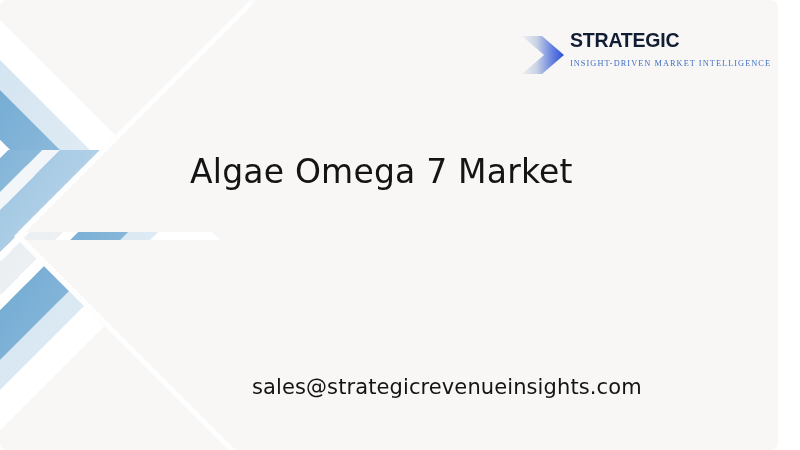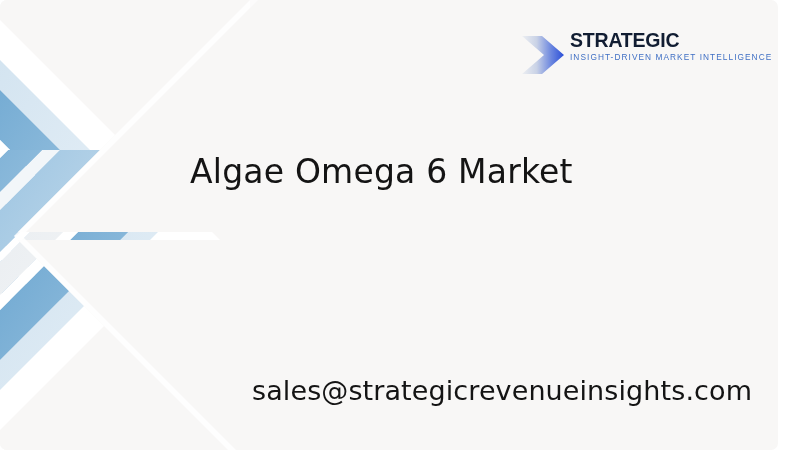--- a/index.html
+++ b/index.html
@@ -64,26 +64,26 @@
   .logo-line {
     font-family: "Liberation Sans", sans-serif;
     font-weight: bold;
     color: #111d32;
     font-size: 19.5px;
     line-height: 20px;
     letter-spacing: -0.2px;
     white-space: nowrap;
   }
   .logo-tagline {
-    font-family: Liberation Sans, sans-serif;
+    font-family: Liberation Serif, serif;
     color: #3f6fc4;
     font-size: 8.3px;
     letter-spacing: 1.06px;
     line-height: 11px;
-    margin-top: 2px;
+    margin-top: 8px;
     white-space: nowrap;
   }
 
   
   .title {
     position: absolute;
     left: 190px;
     top: 152px;
     font-family: "DejaVu Sans", sans-serif;
     font-size: 33px;
@@ -92,21 +92,21 @@
     letter-spacing: 0.2px;
     white-space: nowrap;
   }
 
   
   .email {
     position: absolute;
     left: 252px;
     top: 375px;
     font-family: "DejaVu Sans", sans-serif;
-    font-size: 27px;
+    font-size: 21px;
     font-weight: normal;
     color: #141414;
     letter-spacing: 0.1px;
     white-space: nowrap;
   }
 </style>
 </head>
 <body>
 
 <div id="slide">
@@ -207,17 +207,17 @@
         </defs>
         <path d="M2 6 L22 6 L44 25 L22 44 L2 44 L24 25 Z" fill="url(#markGrad)"></path>
       </svg>
     </div>
     <div class="logo-text">
       <div class="logo-line">STRATEGIC</div>
       <div class="logo-tagline">INSIGHT-DRIVEN MARKET INTELLIGENCE</div>
     </div>
   </div>
 
-  <div class="title">Algae Omega 6 Market</div>
+  <div class="title">Algae Omega 7 Market</div>
 
   <div class="email">sales@strategicrevenueinsights.com</div>
 
 </div>
 
 </body></html>

